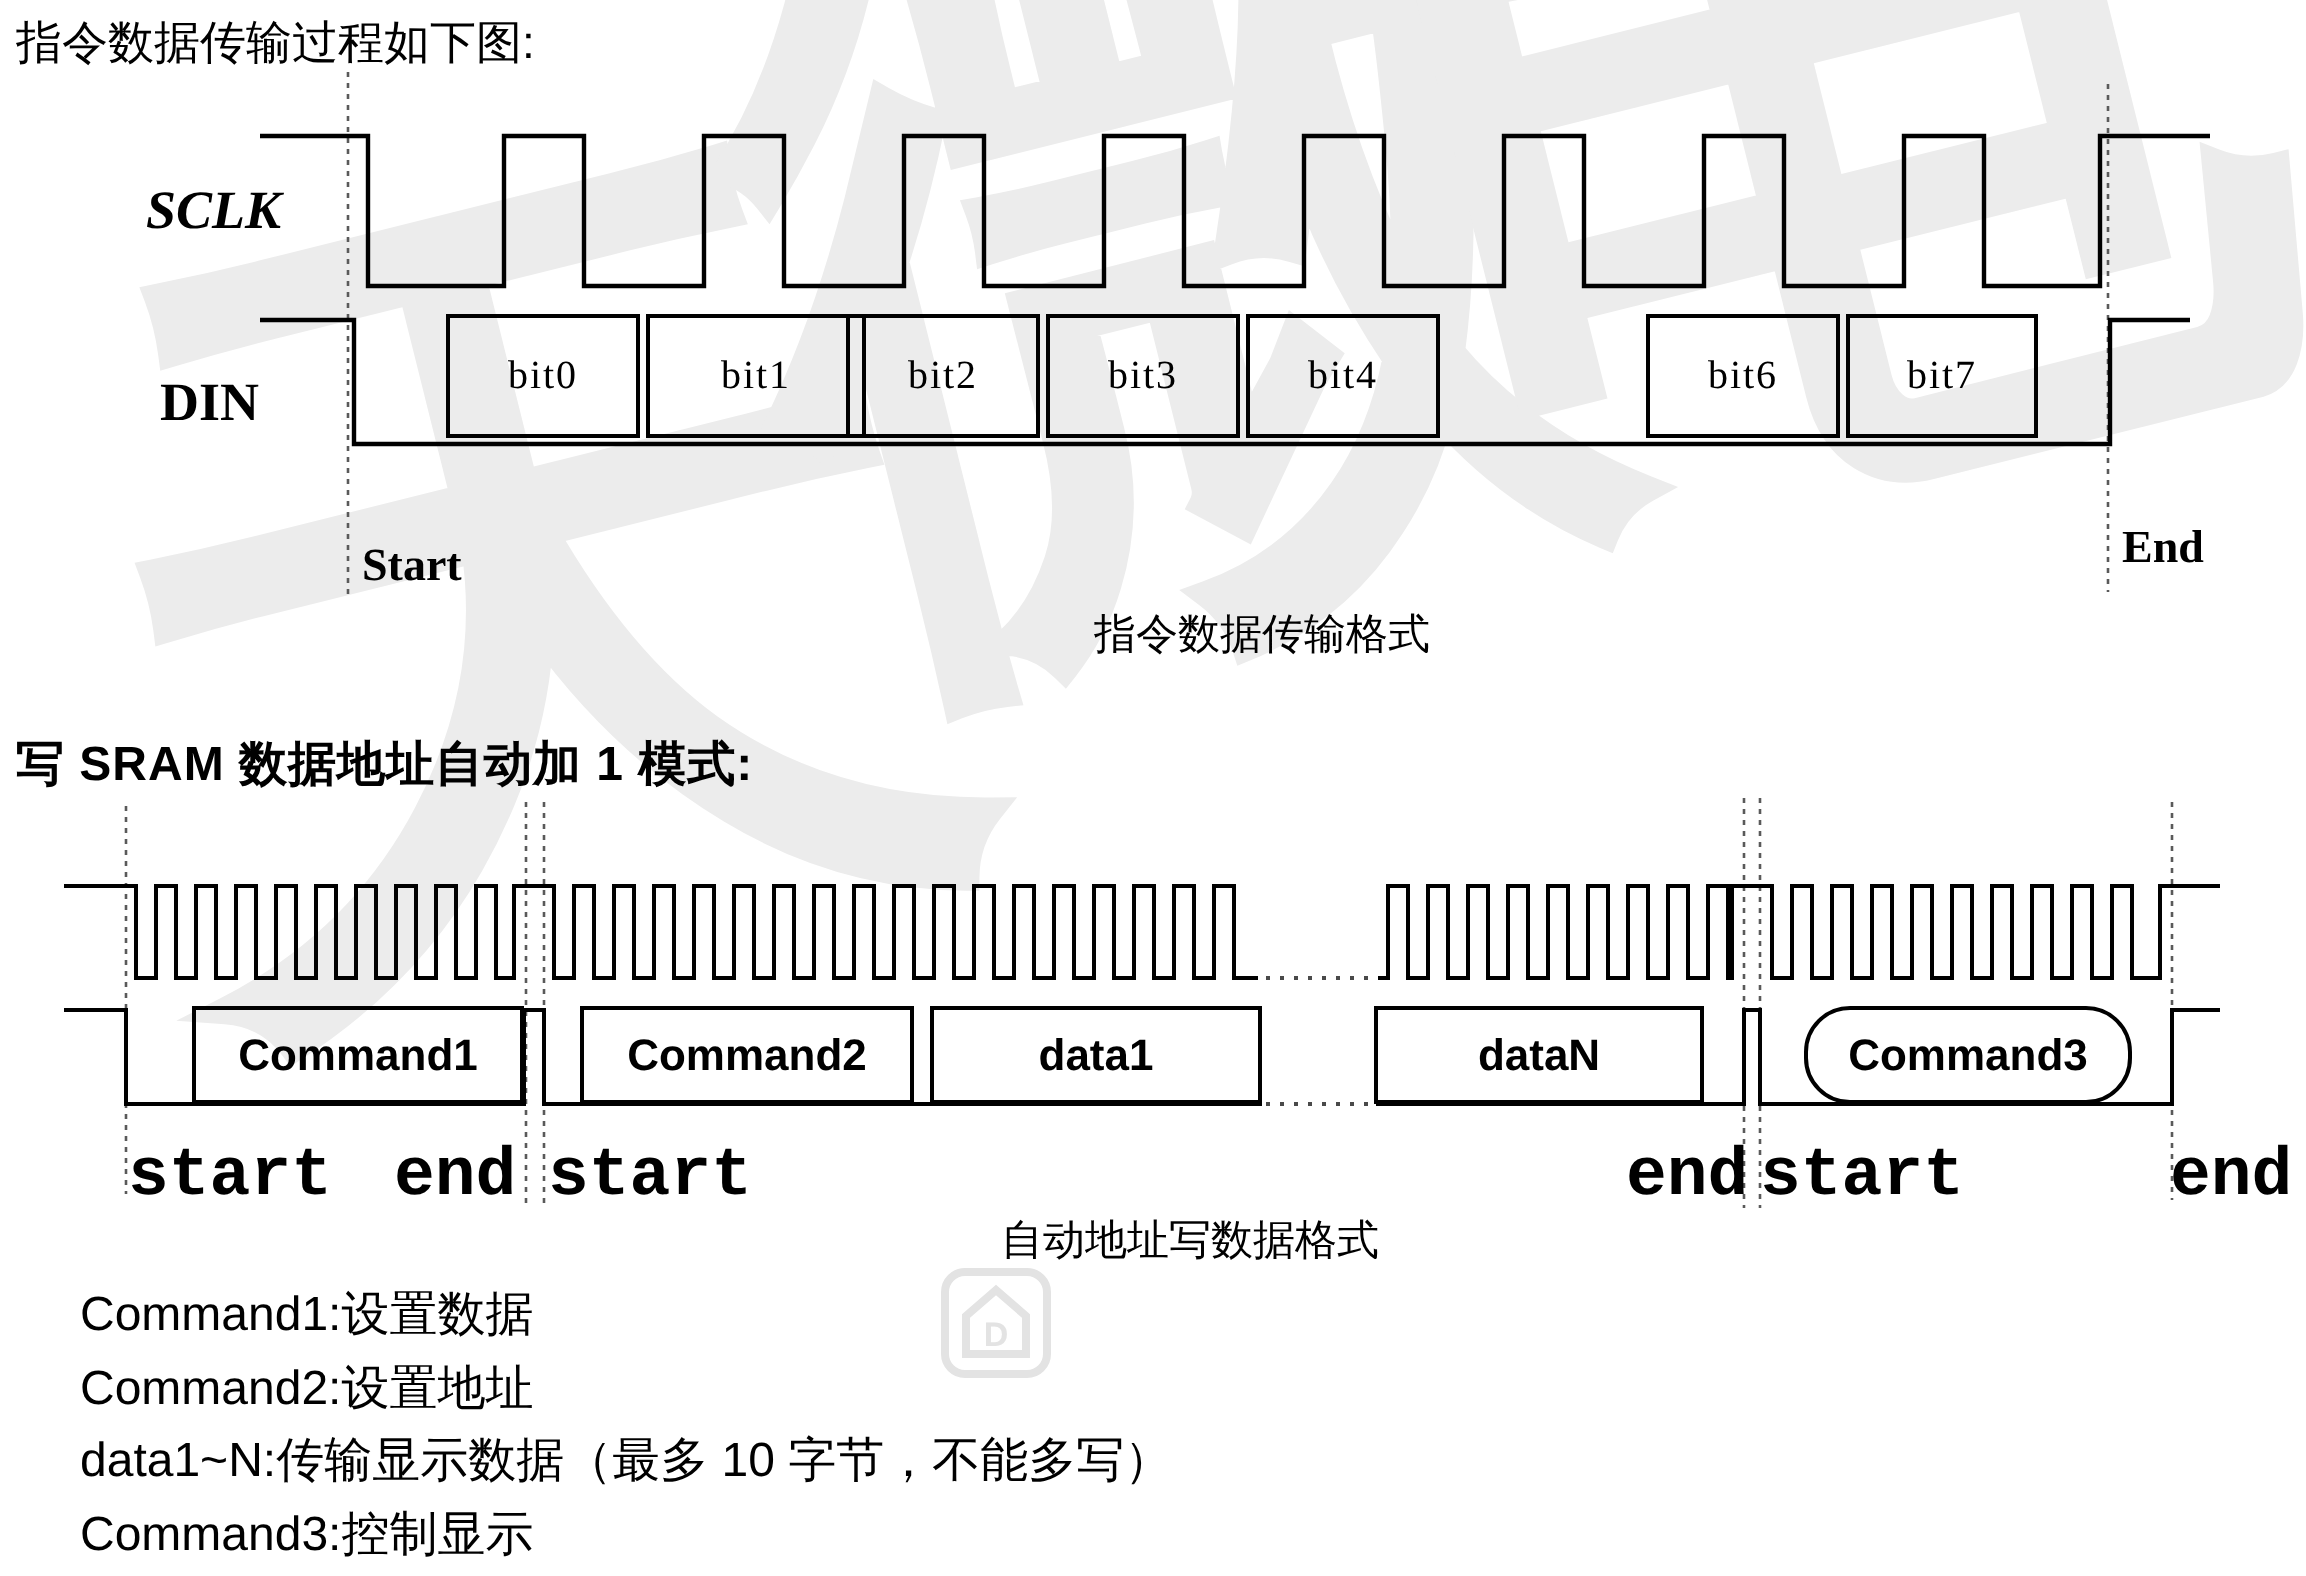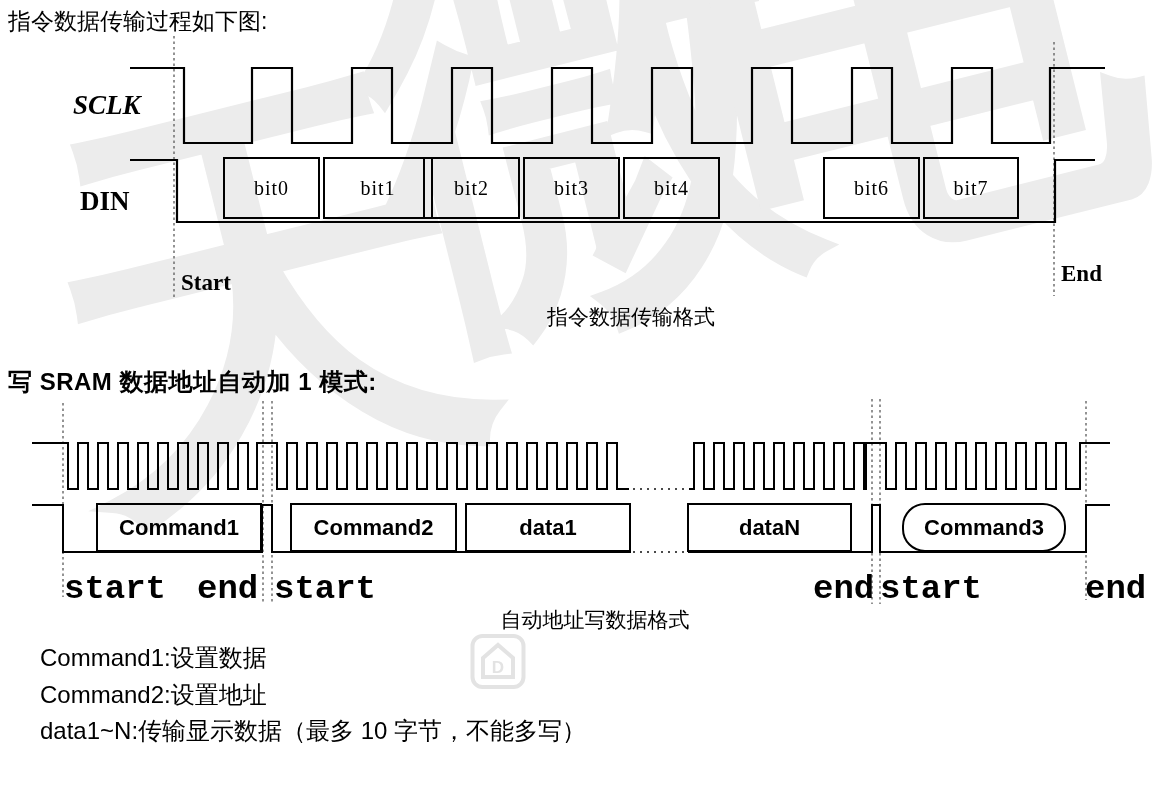--- a/index.html
+++ b/index.html
@@ -112,15 +112,16 @@
   <div class="marker" style="left:813px;">end</div>
   <div class="marker" style="left:880px;">start</div>
   <div class="marker" style="left:1085px;">end</div>
 
   <div class="txt caption" style="left:295px;top:606px;">自动地址写数据格式</div>
 
   <div class="notes">
     <div>Command1:设置数据</div>
     <div>Command2:设置地址</div>
     <div>data1~N:传输显示数据（最多 10 字节，不能多写）</div>
+    <div>Command3:控制显示</div>
   </div>
 
 </div>
 
 </body></html>

